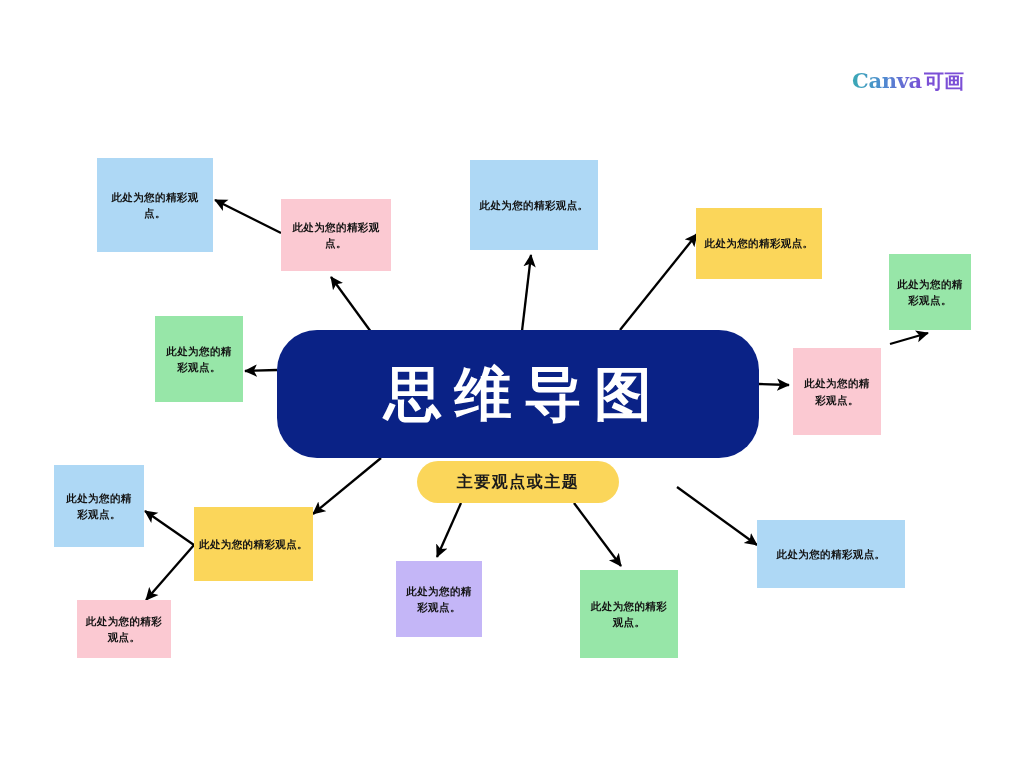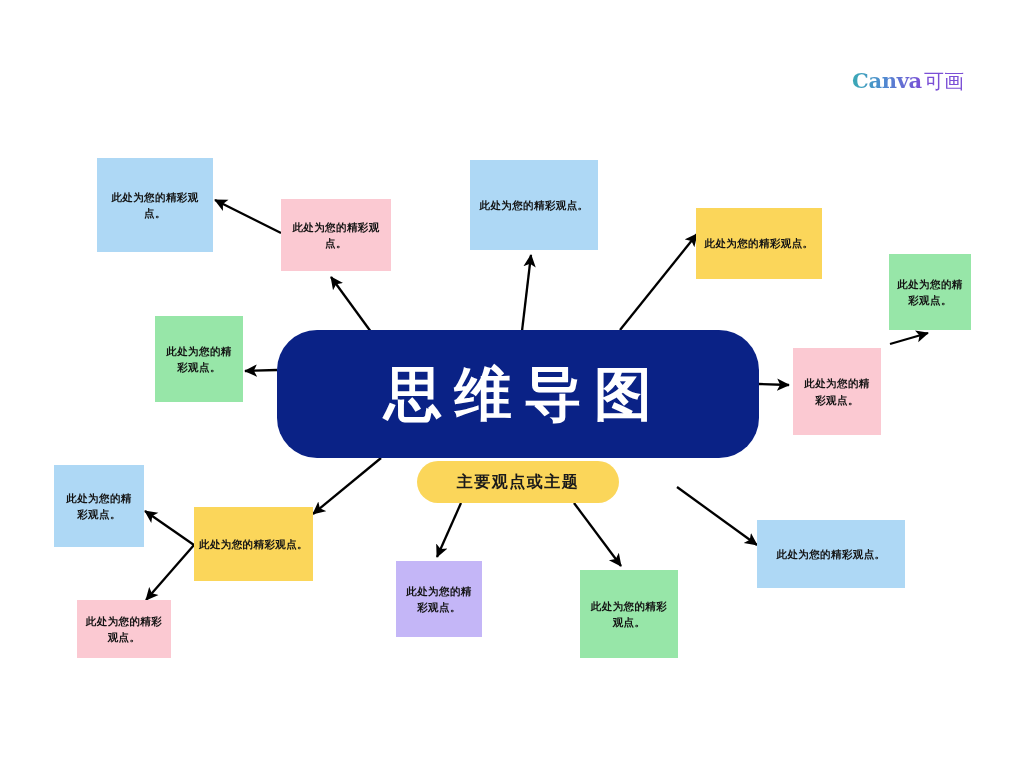--- a/index.html
+++ b/index.html
@@ -40,21 +40,21 @@
     background: linear-gradient(90deg, #3aa9b5 0%, #4f8bd0 45%, #7b4fd6 100%);
     -webkit-background-clip: text;
     background-clip: text;
     color: transparent;
     letter-spacing: -0.3px;
   }
   #brand-logo .logo-cjk {
     font-family: "DejaVu Serif", serif;
     font-size: 20px;
     line-height: 1;
-    font-weight: 400;
+    font-weight: 700;
     color: #7b4fd6;
     letter-spacing: 0px;
   }
 
   
   #arrow-layer {
     position: absolute;
     left: 0;
     top: 0;
     width: 1024px;

